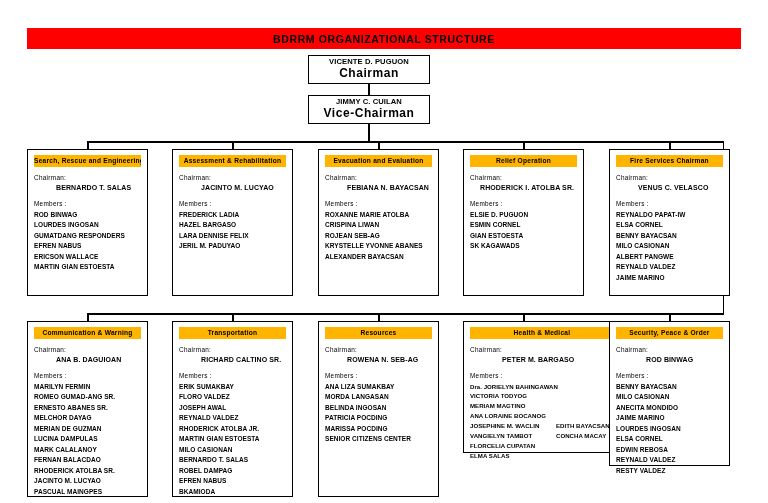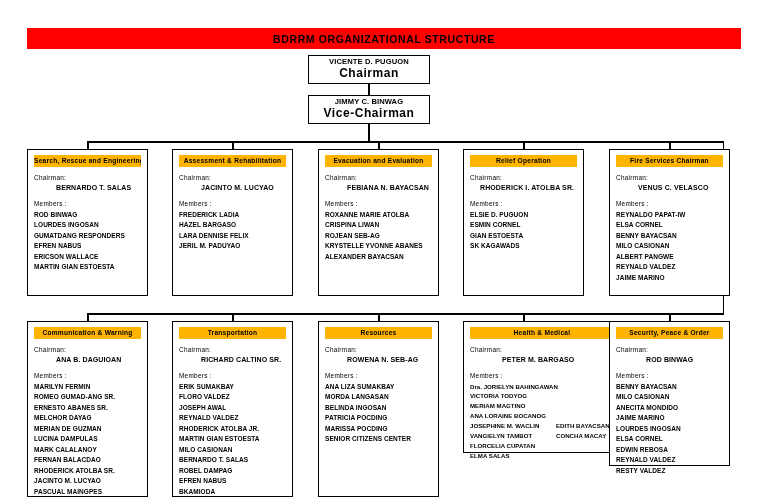--- a/index.html
+++ b/index.html
@@ -150,21 +150,21 @@
 <div class="banner">
   <span class="banner-text">BDRRM ORGANIZATIONAL STRUCTURE</span>
 </div>
 
 <div class="leader-box" id="chairman-box">
   <div class="leader-name">VICENTE D. PUGUON</div>
   <div class="leader-title">Chairman</div>
 </div>
 
 <div class="leader-box" id="vicechair-box">
-  <div class="leader-name">JIMMY C. BINWAG</div>
+  <div class="leader-name">JIMMY C. CUILAN</div>
   <div class="leader-title">Vice-Chairman</div>
 </div>
 
 <div class="line v-line" style="left:368px; top:84px; height:11px;"></div>
 
 <div class="line v-line" style="left:368px; top:124px; height:17px;"></div>
 
 <div class="line h-line" style="left:87px; top:141px; width:637px;"></div>
 
 <div class="line v-line" style="left:87px;  top:141px; height:9px;"></div>

